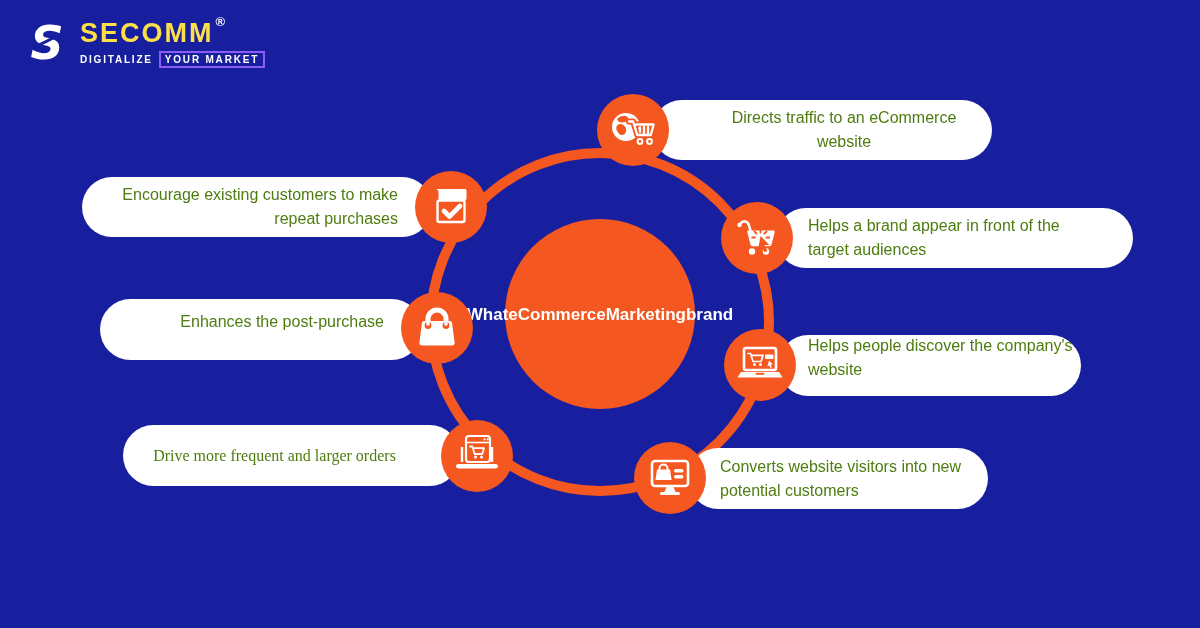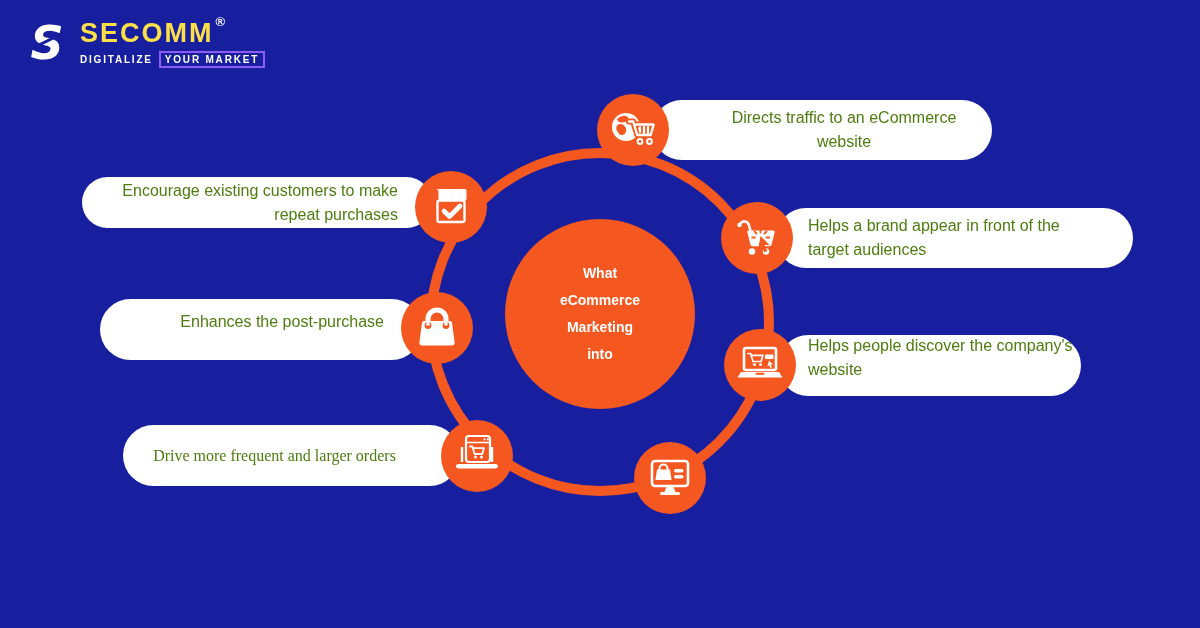--- a/index.html
+++ b/index.html
@@ -17,36 +17,36 @@
   .reg{color:#fff;font-size:13px;font-weight:bold;position:relative;top:-4px;margin-left:2px;}
   .tagline{display:flex;align-items:center;margin-top:3px;}
   .tag-left{color:#fff;font-weight:bold;font-size:10px;letter-spacing:1.8px;}
   .tag-box{color:#fff;font-weight:bold;font-size:10px;letter-spacing:1.8px;
     border:2px solid #8b5cf6;padding:1px 4px;margin-left:6px;}
   
   .ring{position:absolute;left:426px;top:148px;width:348px;height:348px;
     border:10px solid #F4571F;border-radius:50%;box-sizing:border-box;z-index:1;}
   .center-circle{position:absolute;left:505px;top:219px;width:190px;height:190px;
     border-radius:50%;background:#F4571F;z-index:3;
-    display:flex;flex-direction:column;align-items:center;justify-content:center;
-    color:#fff;font-weight:bold;font-size:14px;line-height:27px;text-align:right;}
+    display:flex;flex-direction:row;align-items:center;justify-content:center;
+    color:#fff;font-weight:bold;font-size:17px;line-height:27px;text-align:right;}
   .pill{position:absolute;background:#fff;border-radius:31px;box-sizing:border-box;
     display:flex;flex-direction:column;justify-content:center;
     color:#4d7c0f;font-size:16px;line-height:24px;z-index:2;}
   .pill span{display:block;}
   .node-icon{position:absolute;width:72px;height:72px;border-radius:50%;background:#F4571F;
     display:flex;align-items:center;justify-content:center;z-index:4;}
   
   .pill-top{left:652px;top:100px;width:340px;height:60px;padding:0 14px 0 58px;text-align:center;}
   .pill-ru {left:776px;top:208px;width:357px;height:60px;padding:0 18px 0 32px;text-align:left;}
   .pill-rl {left:778px;top:335px;width:303px;height:61px;padding:0 8px 16px 30px;text-align:left;}
   .pill-br {left:688px;top:448px;width:300px;height:61px;padding:0 8px 0 32px;text-align:left;}
   .pill-bl {left:123px;top:425px;width:337px;height:61px;padding:0 48px 0 14px;text-align:center;font-family:Liberation Serif, serif;}
   .pill-lm {left:100px;top:299px;width:322px;height:61px;padding:0 38px 16px 14px;text-align:right;}
-  .pill-tl {left:82px; top:177px;width:350px;height:51px;padding:0 34px 0 14px;text-align:right;align-items:flex-end;}
+  .pill-tl {left:82px; top:177px;width:350px;height:60px;padding:0 34px 0 14px;text-align:right;align-items:flex-end;}
   
   .icon-top{left:597px;top:94px;}
   .icon-ru {left:721px;top:202px;}
   .icon-rl {left:724px;top:329px;}
   .icon-br {left:634px;top:442px;}
   .icon-bl {left:441px;top:420px;}
   .icon-lm {left:401px;top:292px;}
   .icon-tl {left:415px;top:171px;}
 </style>
 </head>
@@ -70,37 +70,41 @@
       </div>
     </div>
   </div>
 
   <div class="ring"></div>
 
   <div class="center-circle">
     <span>What</span>
     <span>eCommerce</span>
     <span>Marketing</span>
-    <span>into</span>
+    <span>brand</span>
   </div>
 
   <div class="pill pill-top">
     <span>Directs traffic to an eCommerce website</span>
   </div>
 
   <div class="pill pill-ru">
     <span>Helps a brand appear in front of the</span>
     <span>target audiences</span>
   </div>
 
   <div class="pill pill-rl">
     <span>Helps people discover the company's</span>
     <span>website</span>
   </div>
 
+  <div class="pill pill-br">
+    <span>Converts website visitors into new</span>
+    <span>potential customers</span>
+  </div>
 
   <div class="pill pill-bl">
     <span>Drive more frequent and larger orders</span>
   </div>
 
   <div class="pill pill-lm">
     <span>Enhances the post-purchase</span>
   </div>
 
   <div class="pill pill-tl">

